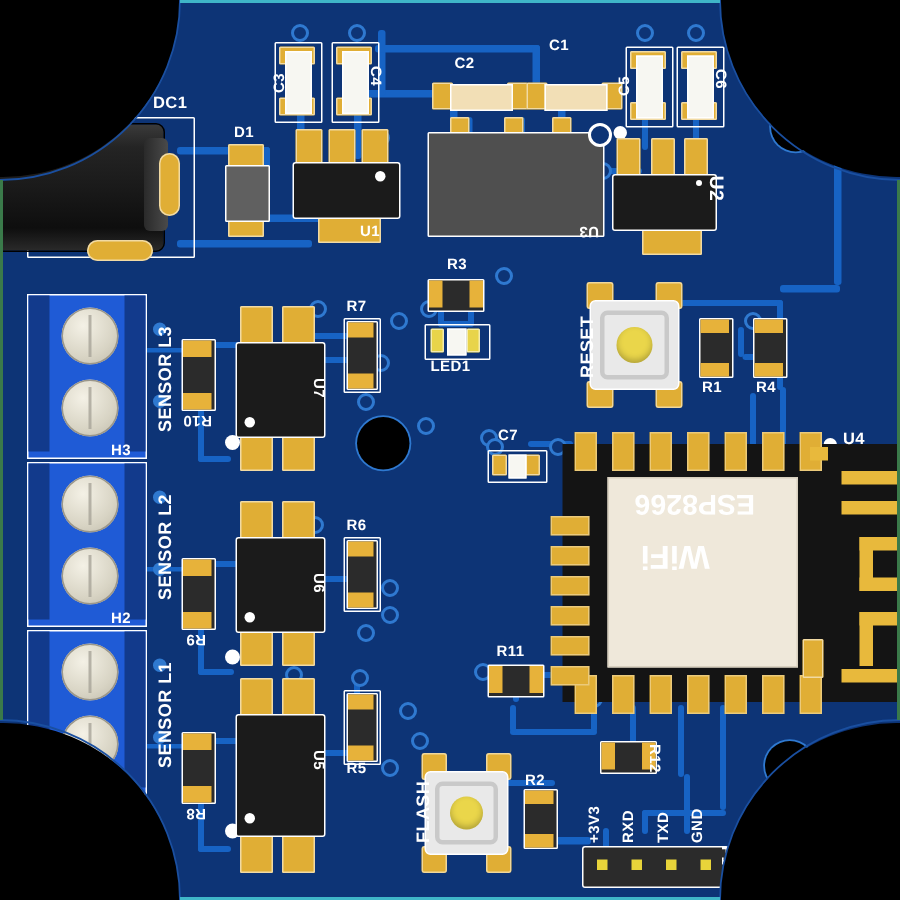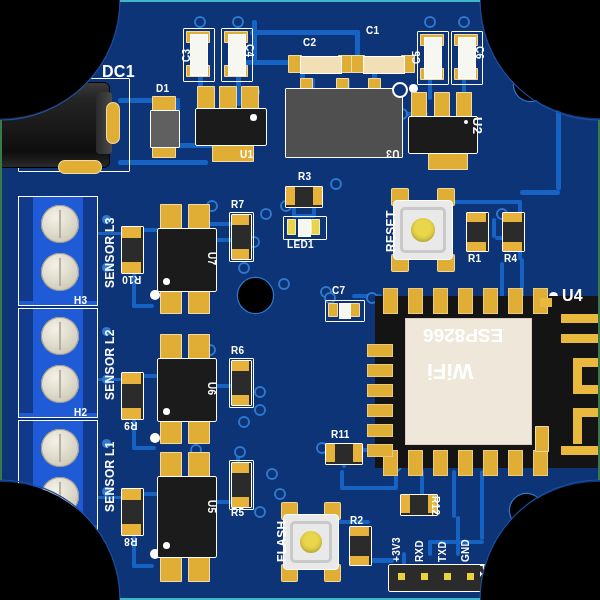--- a/index.html
+++ b/index.html
@@ -32,21 +32,21 @@
   .trace{position:absolute;background:#1763c4;border-radius:2px;}
   .via{position:absolute;border-radius:50%;background:#0d3476;border:2px solid #2f79d0;}
   .viadot{position:absolute;border-radius:50%;background:#ffffff;}
 
   
   .pad{position:absolute;background:#e0ae35;border-radius:1px;
        box-shadow:inset 0 0 0 1px rgba(255,255,255,.55);}
   .pad.round{border-radius:50%;}
 
   
-  .silk{position:absolute;color:#fff;font-size:16px;font-weight:bold;
+  .silk{position:absolute;color:#fff;font-size:11px;font-weight:bold;
         letter-spacing:.3px;white-space:nowrap;line-height:1;}
   .silk.sm{font-size:10px;}
   .silk.rot90{transform:rotate(-90deg);transform-origin:0 0;}
   .silk.rot270{transform:rotate(90deg);transform-origin:0 0;}
   .silk.rot180{transform:rotate(180deg);transform-origin:50% 50%;}
   .outline{position:absolute;border:1.6px solid #ffffff;border-radius:1px;}
 
   
   .res{position:absolute;background:#2b2b2b;border:1px solid #fff;border-radius:1px;}
   .res .cap-end{position:absolute;background:#e7b23a;}

